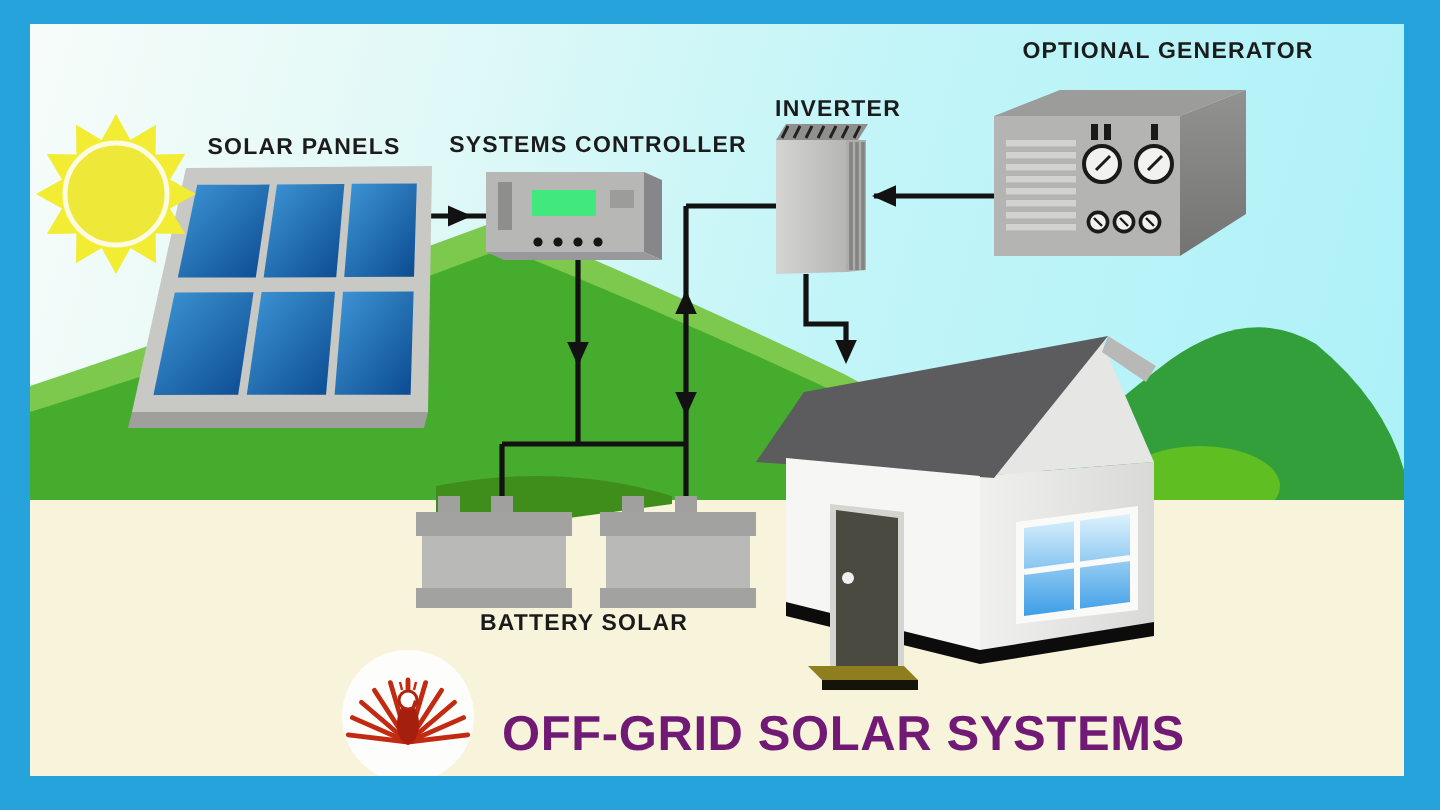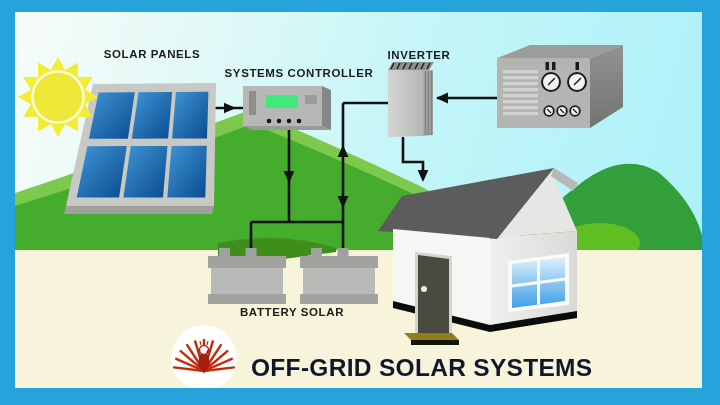--- a/index.html
+++ b/index.html
@@ -13,21 +13,21 @@
     background:linear-gradient(105deg,#f7fcf9 0%,#e2f9f7 25%,#c3f5f8 55%,#aaf1f8 100%);
   }
   svg.scene{position:absolute;left:0;top:0;width:720px;height:405px;pointer-events:none;}
   .lbl{
     position:absolute;transform:translateX(-50%);
     font-weight:bold;font-size:11.5px;letter-spacing:.6px;color:#1b1b1b;
     white-space:nowrap;z-index:5;
   }
   .title{
     position:absolute;left:251px;top:354px;
-    font-weight:bold;font-size:24.5px;letter-spacing:.3px;color:#0f172a;
+    font-weight:bold;font-size:24.5px;letter-spacing:.3px;color:#701a75;
     white-space:nowrap;z-index:5;
   }
 </style>
 </head>
 <body>
 
 <div class="stage">
   <div class="canvas"></div>
 
   <svg class="scene" viewBox="0 0 720 405">
@@ -235,18 +235,19 @@
         <g stroke="#c22a12" stroke-width="1.2">
           <line x1="201" y1="345" x2="200" y2="341"></line>
           <line x1="204" y1="345" x2="204" y2="340"></line>
           <line x1="207" y1="345" x2="208" y2="341"></line>
         </g>
       </g>
 
     </g>
   </svg>
 
-  <div class="lbl" style="left:152px;top:48px">SOLAR PANELS</div>
+  <div class="lbl" style="left:152px;top:68px">SOLAR PANELS</div>
   <div class="lbl" style="left:299px;top:67px">SYSTEMS CONTROLLER</div>
   <div class="lbl" style="left:419px;top:49px">INVERTER</div>
+  <div class="lbl" style="left:584px;top:20px">OPTIONAL GENERATOR</div>
   <div class="lbl" style="left:292px;top:306px">BATTERY SOLAR</div>
   <div class="title">OFF-GRID SOLAR SYSTEMS</div>
 </div>
 
 </body></html>

